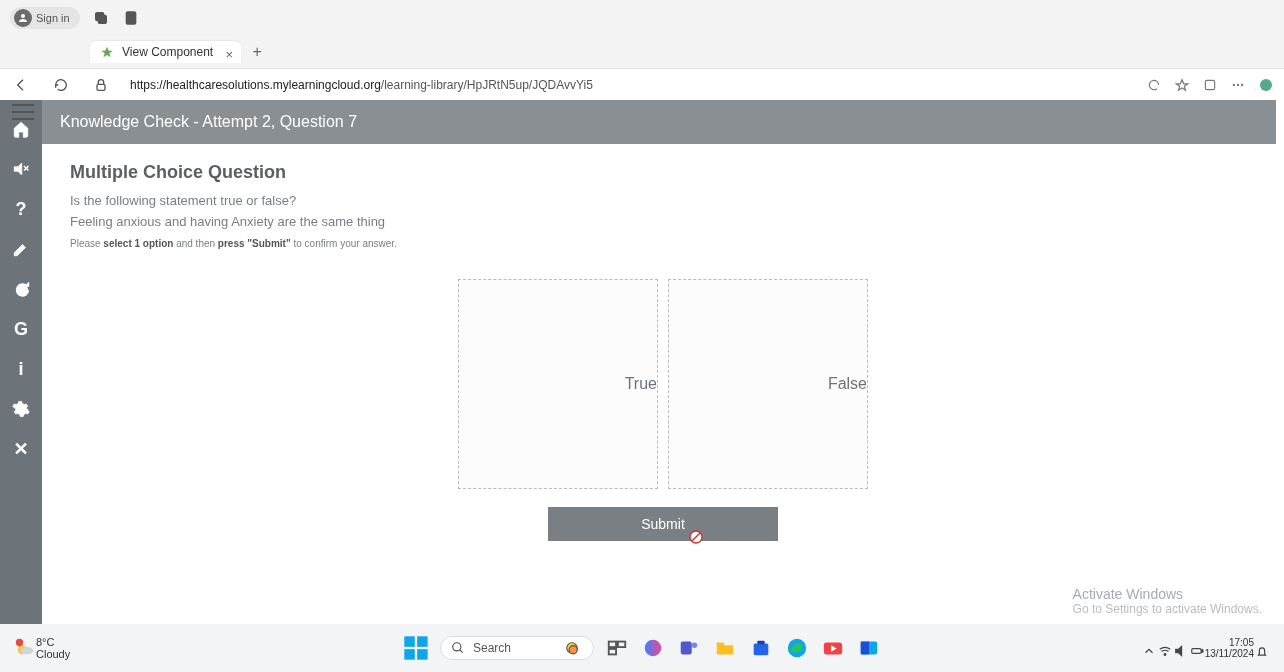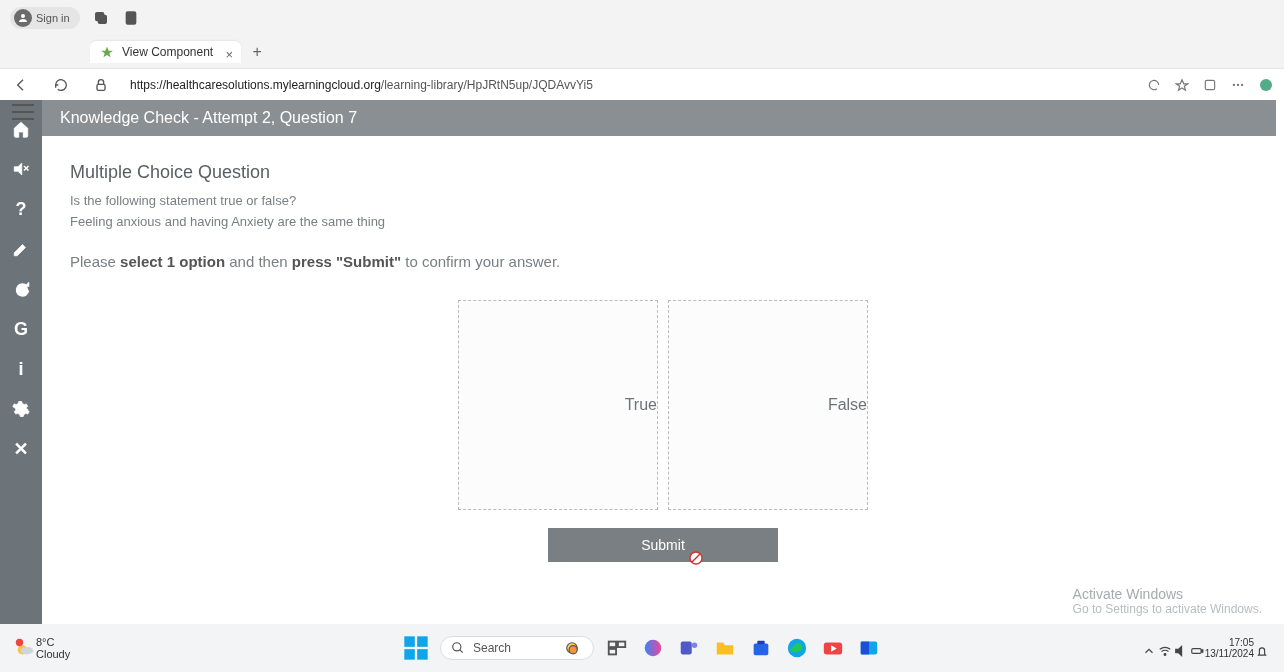--- a/index.html
+++ b/index.html
@@ -23,29 +23,29 @@
   .addr-row { display:flex; align-items:center; height:32px; padding:0 10px; gap:18px; background:#fff; border-top:1px solid #e5e5e5;}
   .addr-row .nav-ic { width:22px; height:22px; display:flex; align-items:center; justify-content:center; color:#555; }
   .addr-row .nav-ic svg { width:16px; height:16px; fill:none; stroke:currentColor; stroke-width:2; }
   .url { flex:1; font-size:12px; color:#555; white-space:nowrap; overflow:hidden; }
   .url .host { color:#222; }
   .right-icons { display:flex; gap:12px; color:#777; }
   .right-icons span { width:16px; display:flex; align-items:center; justify-content:center; }
 
   
   .page { position:absolute; left:0; top:100px; right:0; bottom:48px; background:#fff; display:flex; }
-  .title-bar { position:absolute; left:42px; right:8px; top:0; height:36px; background:#8a8f93; color:#fff; display:flex; align-items:center; padding-left:18px; font-size:16px; }
+  .title-bar { position:absolute; left:42px; right:8px; top:0; height:44px; background:#8a8f93; color:#fff; display:flex; align-items:center; padding-left:18px; font-size:16px; }
   .sidebar { position:absolute; left:0; top:0; width:42px; bottom:0; background:#6d7479; display:flex; flex-direction:column; align-items:center; padding-top:18px; gap:18px; }
   .sidebar .sic { width:22px; height:22px; display:flex; align-items:center; justify-content:center; color:#fff; font-size:18px; font-weight:bold; }
   .sidebar .sic svg { width:18px; height:18px; fill:currentColor; stroke:currentColor; }
 
   .content { position:absolute; left:42px; top:42px; right:0; bottom:0; padding:20px 28px; color:#555; }
-  .content h2 { font-size:18px; color:#5a5f63; margin-bottom:10px; font-weight:400;}
+  .content h2 { font-size:18px; color:#5a5f63; margin-bottom:10px; font-weight:700;}
   .content p { font-size:13px; color:#7a7f83; margin-bottom:6px; }
-  .content .instr { margin-top:24px; font-size:15px; }
+  .content .instr { margin-top:9px; font-size:10px; }
   .content .instr b { color:#555; }
 
   .options { display:flex; justify-content:center; gap:10px; margin-top:30px; }
   .opt { width:200px; height:210px; border:1px dashed #b7bcc0; display:flex; align-items:center; justify-content:flex-end; font-size:16px; color:#6d7479; cursor:pointer; background:#fcfcfc; }
 
   .submit-row { display:flex; justify-content:center; margin-top:18px; }
   .submit-btn { width:230px; height:34px; background:#7a7f83; color:#fff; border:none; font-size:14px; cursor:pointer; position:relative; }
   .submit-btn .no-cursor { position:absolute; right:74px; bottom:-4px; width:16px; height:16px; }
 
   .activate { position:absolute; right:22px; bottom:8px; text-align:left; color:#b8bcc0; font-size:12px; }

